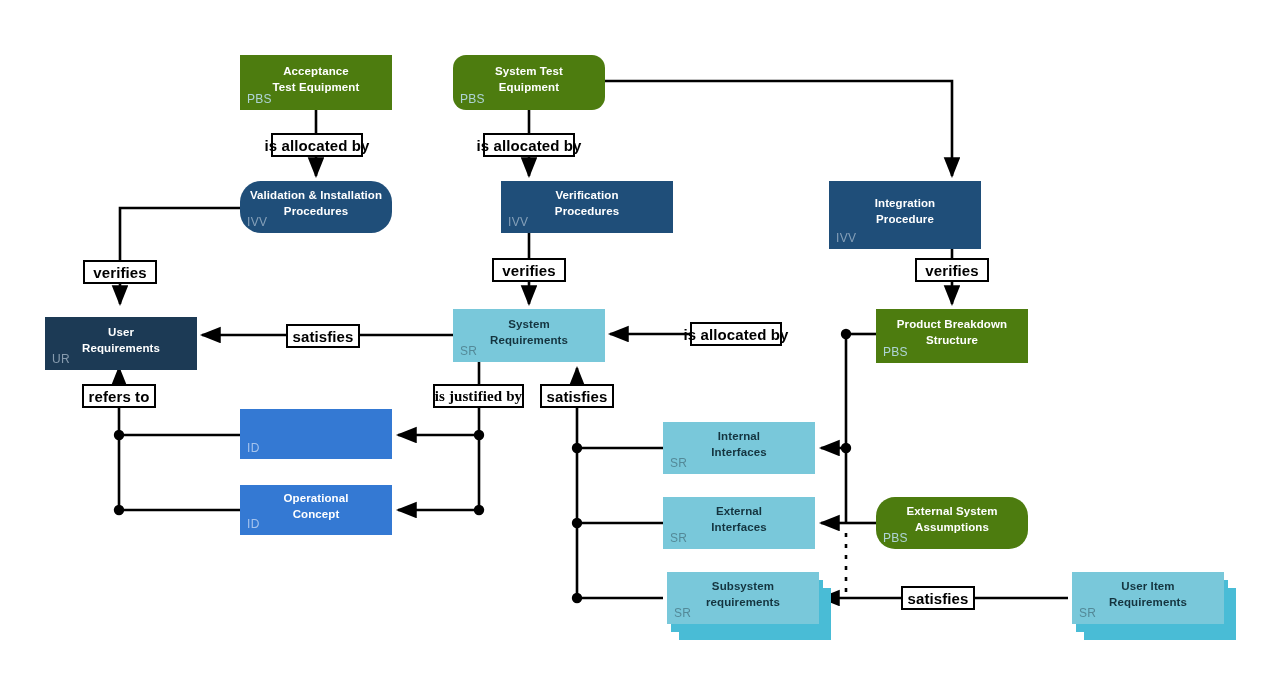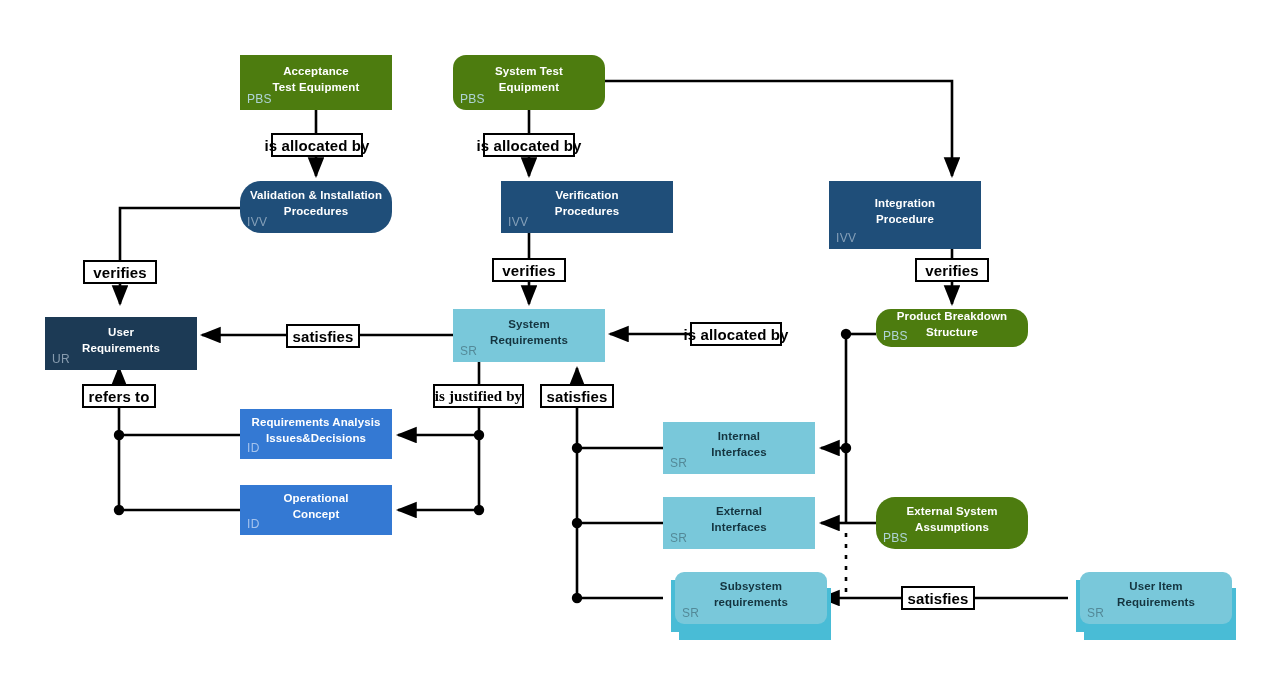--- a/index.html
+++ b/index.html
@@ -66,21 +66,21 @@
   .node.kind-ivv .tag{ color: #8fa8bf; opacity: 0.9; }
 
   
   .stack { position: absolute; }
   .stack .layer {
     position: absolute;
     background: #49bcd6;
   }
   .stack .layer.l2 { left: 16px; top: 16px; }
   .stack .layer.l1 { left: 8px;  top: 8px;  }
-  .stack .node     { left: 12px;    top: 0; border-radius: 9px;    }
+  .stack .node     { left: 4px;    top: 0;    }
 
   .label {
     position: absolute;
     box-sizing: border-box;
     background: #ffffff;
     border: 2px solid #000000;
     color: #000000;
     font-weight: bold;
     font-size: 15px;
     letter-spacing: 0.1px;
@@ -198,28 +198,26 @@
       <div class="node kind-ur" style="width: 152px; height: 53px; left: 45px; top: 309px; margin-top: 8px;">
         <span class="title">User
 Requirements</span>
         <span class="tag">UR</span>
       </div>
       <div class="node kind-sr" style="width: 152px; height: 53px; left: 453px; top: 309px;">
         <span class="title">System
 Requirements</span>
         <span class="tag">SR</span>
       </div>
-      <div class="node kind-pbs" style="width: 152px; height: 38px; left: 876px; top: 309px; border-radius: 15px;">
+      <div class="node kind-pbs" style="width: 152px; height: 54px; left: 876px; top: 309px;">
         <span class="title">Product Breakdown
 Structure</span>
         <span class="tag">PBS</span>
       </div>
       <div class="node kind-id" style="width: 152px; height: 50px; left: 240px; top: 409px;">
-        <span class="title">Requirements Analysis
-Issues&amp;Decisions</span>
         <span class="tag">ID</span>
       </div>
       <div class="node kind-id" style="width: 152px; height: 50px; left: 240px; top: 485px;">
         <span class="title">Operational
 Concept</span>
         <span class="tag">ID</span>
       </div>
       <div class="node kind-sr" style="width: 152px; height: 52px; left: 663px; top: 422px;">
         <span class="title">Internal
 Interfaces</span>

